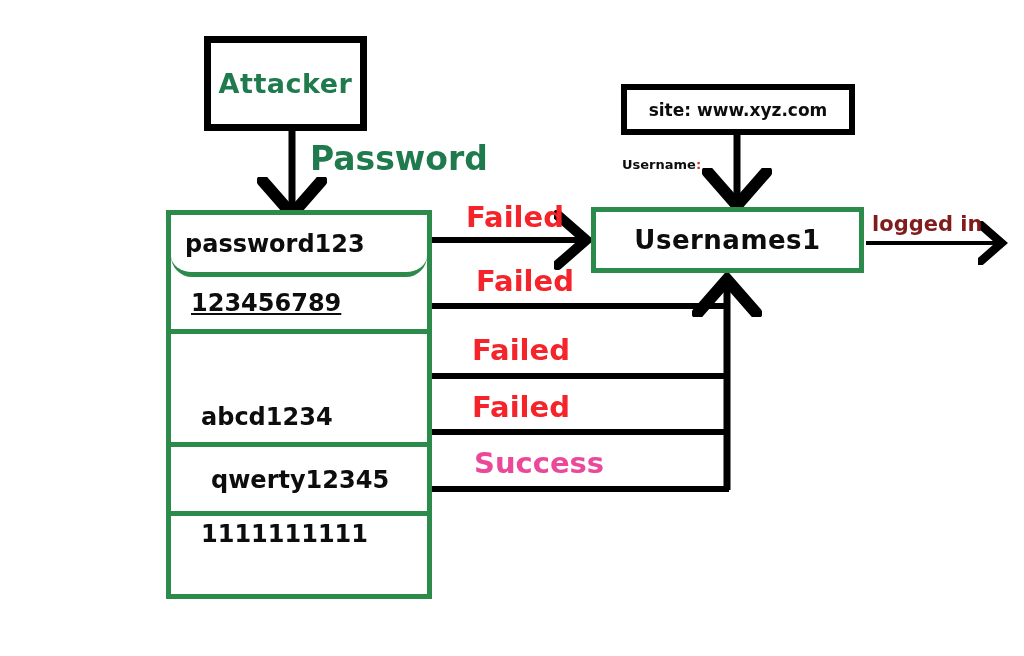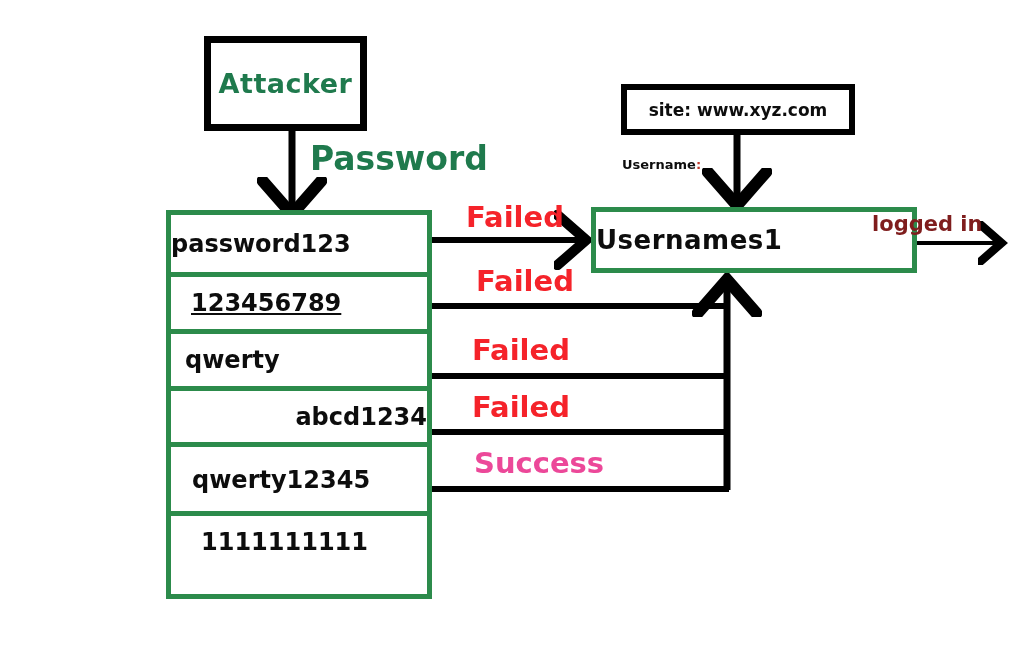--- a/index.html
+++ b/index.html
@@ -94,22 +94,23 @@
     position: absolute;
     left: 622px; top: 157px;
     color: #0d0d0d;
     font-size: 13px;
     font-weight: bold;
   }
   #username-label .colon { color: #c0392b; }
 
   
   #usernames-box {
-    left: 591px; top: 207px; width: 326px; height: 66px;
+    left: 591px; top: 207px; width: 273px; height: 66px;
     border: 5px solid #2c8b4b;
+    justify-content: center;
   }
   #usernames-box .txt {
     color: #0d0d0d;
     font-size: 26px;
     font-weight: bold;
     letter-spacing: 0.5px;
   }
 
   
   #logged-in-label {
@@ -182,36 +183,33 @@
     </g>
   </svg>
 
   <div class="node" id="attacker-box">
     <span class="txt">Attacker</span>
   </div>
 
   <div id="password-label">Password</div>
 
   <div id="password-list">
-    <div class="pw-row" style="top:0px;height:62px;">
+    <div class="pw-row" style="top:0px;height:62px;padding-left:14px;border-radius:21px;">
       <span class="pw-txt">password123</span>
     </div>
     <div class="pw-row" style="top:62px;height:57px;padding-left:20px;text-decoration:underline;">
       <span class="pw-txt">123456789</span>
     </div>
-    <div class="pw-row" style="top:119px;height:57px;padding-left:14px;">
-      <span class="pw-txt">qwerty</span>
-    </div>
-    <div class="pw-row" style="top:176px;height:56px;padding-left:30px;justify-content:flex-end;">
+    <div class="pw-row" style="top:176px;height:56px;padding-left:30px;">
       <span class="pw-txt">abcd1234</span>
     </div>
-    <div class="pw-row" style="top:234px;height:67px;padding-left:21px;">
+    <div class="pw-row" style="top:234px;height:67px;padding-left:40px;">
       <span class="pw-txt">qwerty12345</span>
     </div>
-    <div class="pw-row" style="top:301px;height:78px;padding-left:30px;align-items:flex-start;padding-top:12px;">
+    <div class="pw-row" style="top:301px;height:78px;padding-left:30px;align-items:flex-start;padding-top:4px;">
       <span class="pw-txt">1111111111</span>
     </div>
   </div>
 
   <div class="result-label result-failed" style="left:466px; top:200px;">Failed</div>
   <div class="result-label result-failed" style="left:476px; top:264px;">Failed</div>
   <div class="result-label result-failed" style="left:472px; top:333px;">Failed</div>
   <div class="result-label result-failed" style="left:472px; top:390px;">Failed</div>
   <div class="result-label result-success" style="left:474px; top:446px;">Success</div>
 

